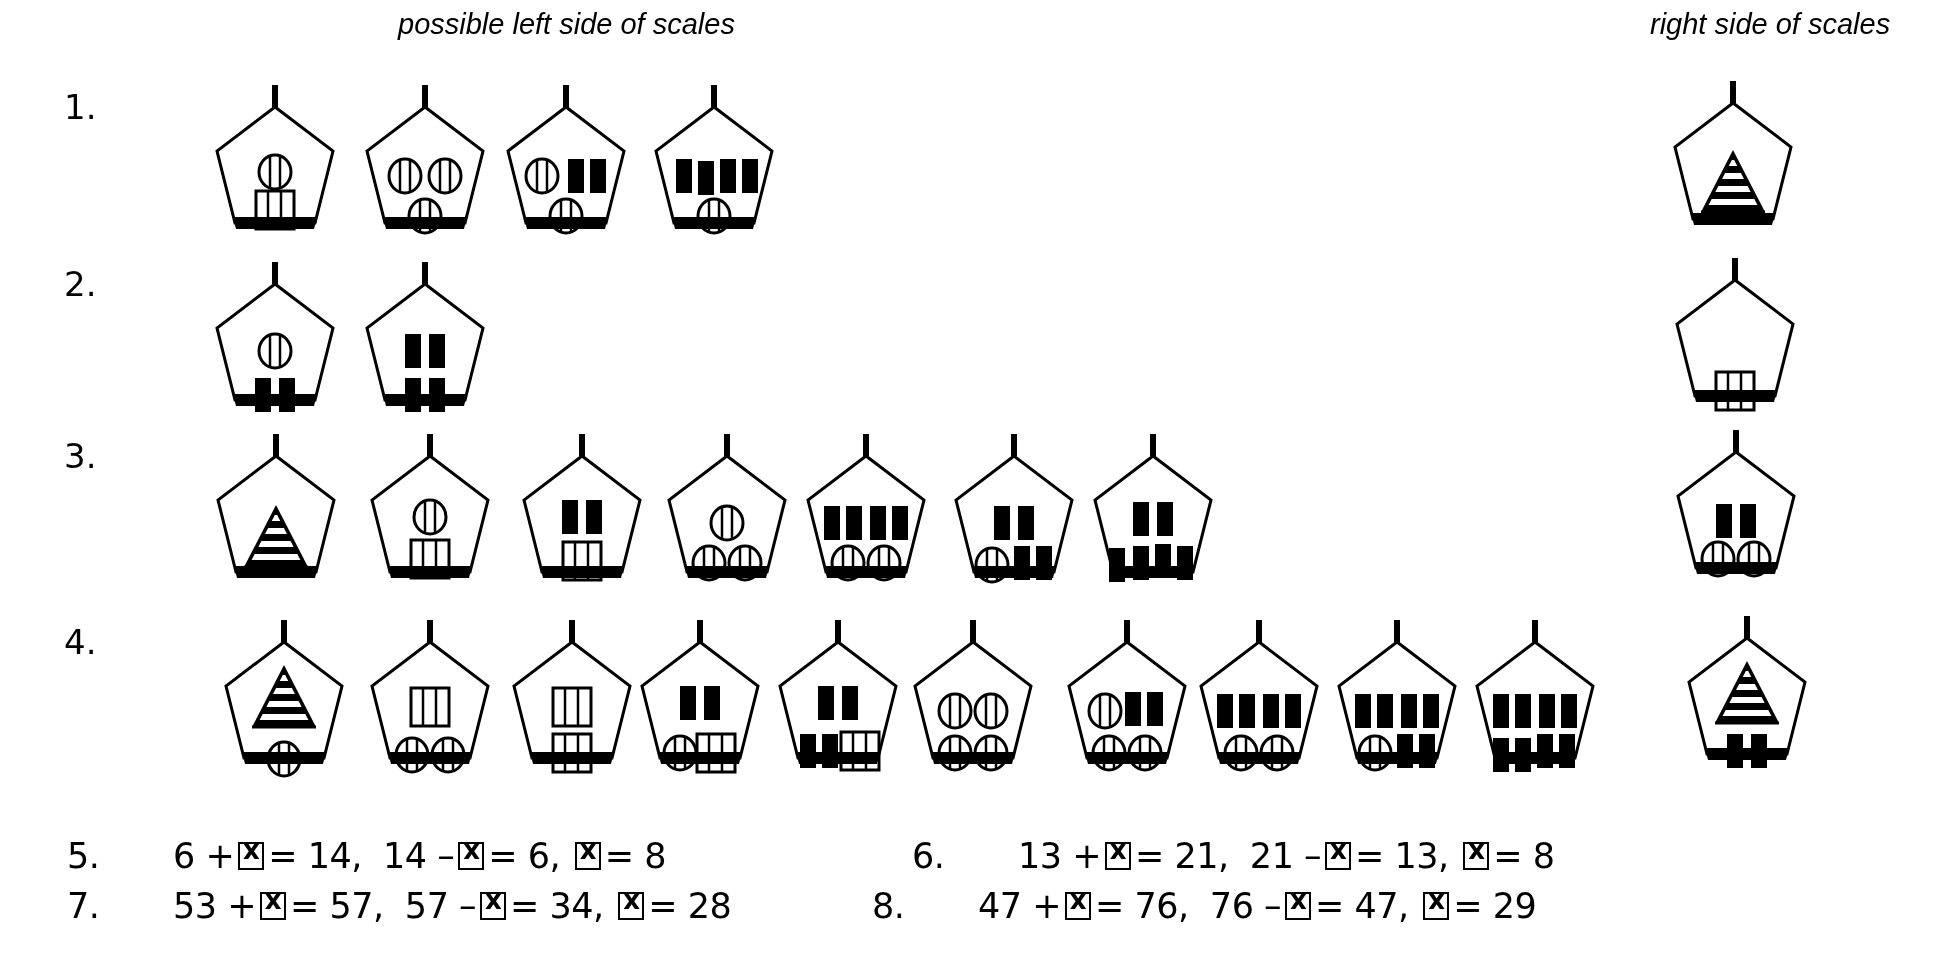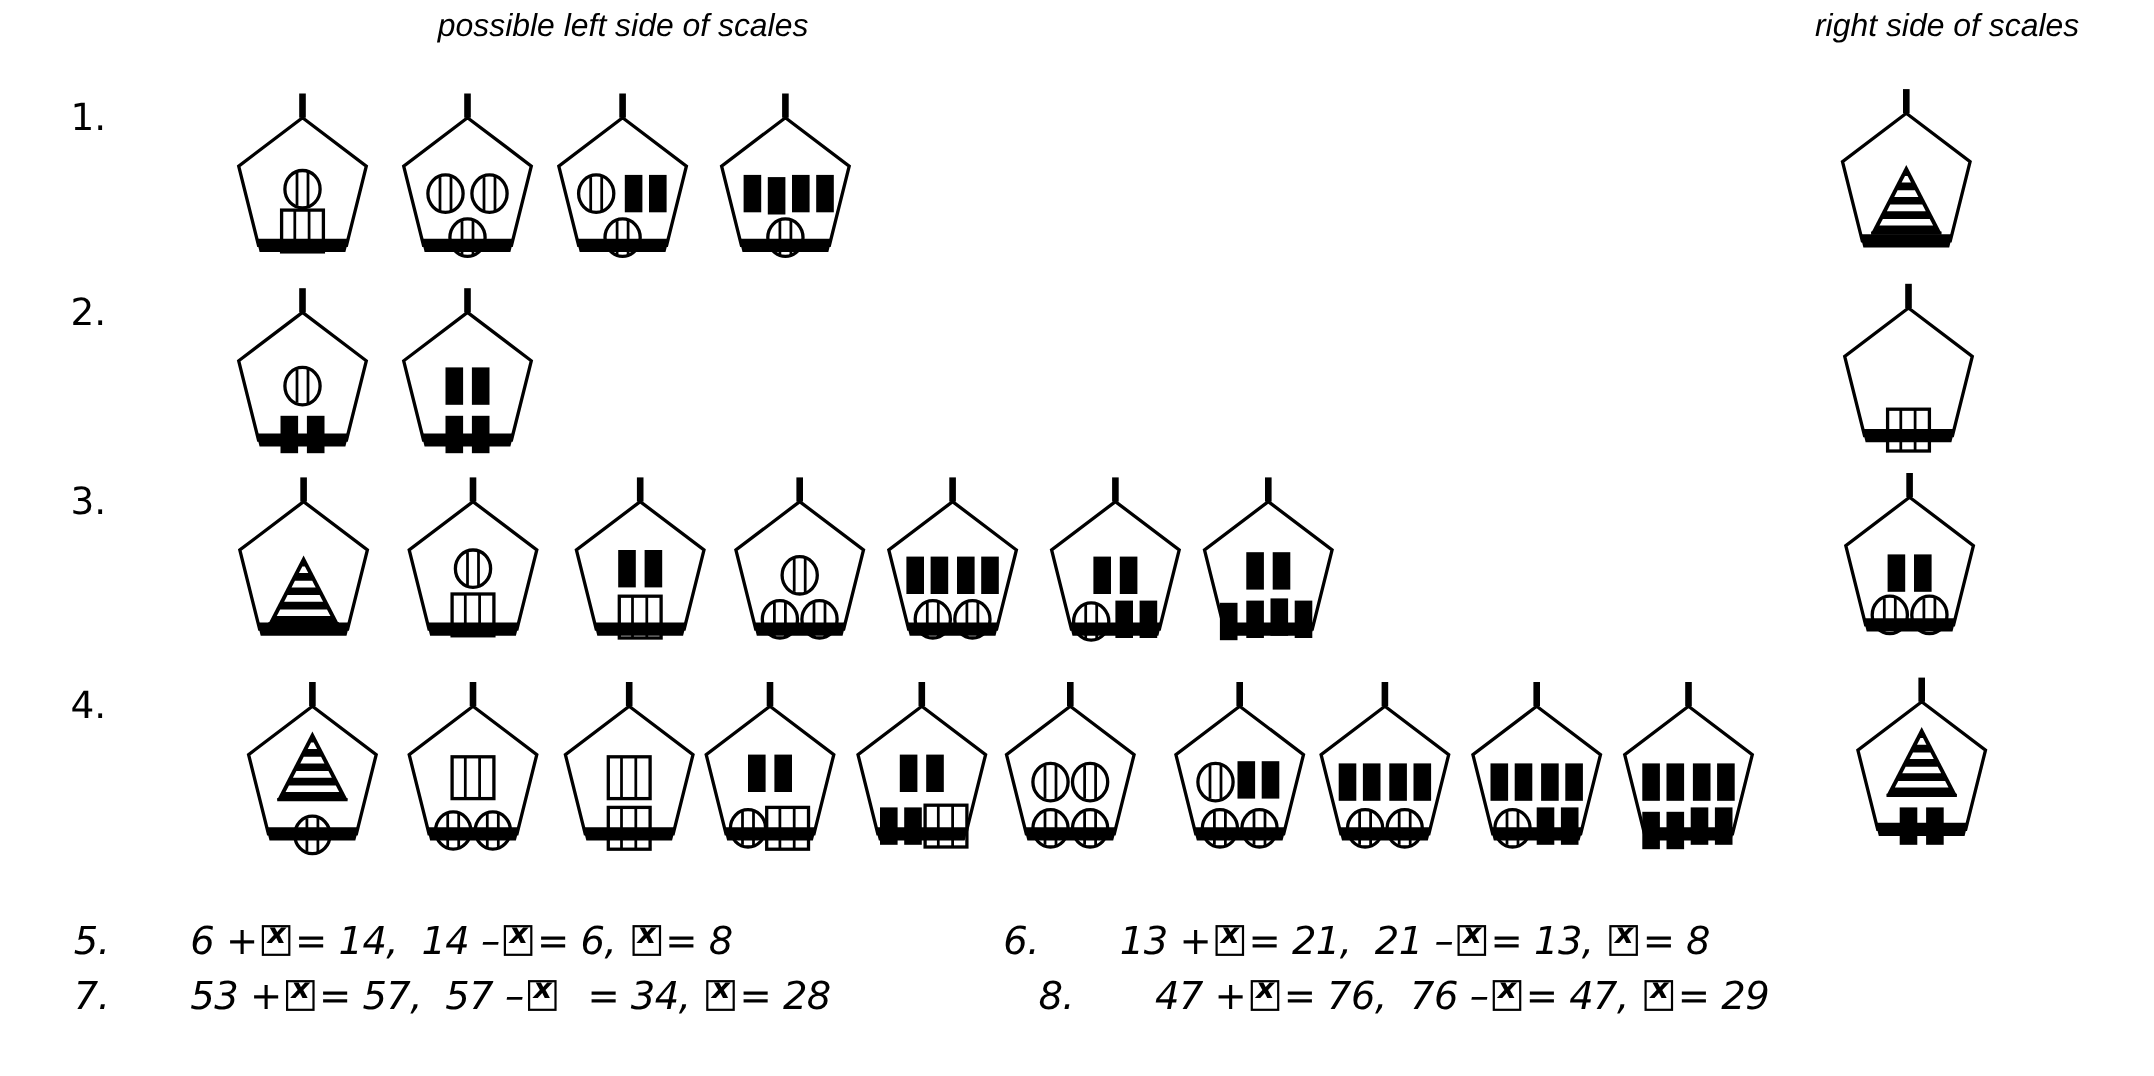--- a/index.html
+++ b/index.html
@@ -1,21 +1,21 @@
 <!DOCTYPE html>
 <html><head>
 <meta charset="utf-8">
 <style>
   html, body { margin: 0; padding: 0; background: #ffffff; }
   body { width: 1958px; height: 978px; position: relative; overflow: hidden; font-family: "DejaVu Sans", sans-serif; color: #000; }
   .hdr { position: absolute; font-family: "Liberation Sans", sans-serif; font-style: italic; font-size: 29px; top: 8px; white-space: nowrap; }
   .rowlabel { position: absolute; font-family: "DejaVu Sans", sans-serif; font-size: 34px; left: 64px; }
   .pan { position: absolute; width: 124px; height: 150px; }
   .pan svg { width: 100%; height: 100%; display: block; overflow: visible; }
-  .eq { position: absolute; font-family: "DejaVu Sans", sans-serif; font-size: 35px; white-space: nowrap; letter-spacing: -0.5px; font-style: italic; }
+  .eq { position: absolute; font-family: "DejaVu Sans", sans-serif; font-size: 35px; white-space: nowrap; letter-spacing: -0.5px; }
   .eq .num { display: inline-block; width: 92px; }
   .xbox { display: inline-block; width: 26px; height: 28px; border: 2.5px solid #000; box-sizing: border-box; vertical-align: -2px; position: relative; margin: 0 4px; }
   .xbox::after { content: "x"; position: absolute; left: 0; right: 0; top: -9px; text-align: center; font-size: 26px; font-weight: bold; }
 </style>
 </head>
 <body>
 
 <div class="hdr" style="left:398px;">possible left side of scales</div>
 <div class="hdr" style="left:1650px;">right side of scales</div>
 
@@ -616,15 +616,15 @@
         <g>
           <rect x="66" y="118" width="16" height="34" fill="#000"></rect>
         </g>
         <polygon points="20,132 104,132 101,144 23,144" fill="#000"></polygon>
       </svg>
     </div>
   </div>
 <div id="eqs">
     <div class="eq" style="left: 67px; top: 836px;"><span class="num" style="width: 106px;">5.</span><span style="white-space: pre;">6 +</span><span class="xbox"></span><span style="white-space: pre;">= 14,  14 –</span><span class="xbox"></span><span style="white-space: pre;">= 6,</span><span>&nbsp;</span><span class="xbox"></span><span style="white-space: pre;">= 8</span></div>
     <div class="eq" style="left: 912px; top: 836px;"><span class="num" style="width: 106px;">6.</span><span style="white-space: pre;">13 +</span><span class="xbox"></span><span style="white-space: pre;">= 21,  21 –</span><span class="xbox"></span><span style="white-space: pre;">= 13,</span><span>&nbsp;</span><span class="xbox"></span><span style="white-space: pre;">= 8</span></div>
-    <div class="eq" style="left: 67px; top: 886px;"><span class="num" style="width: 106px;">7.</span><span style="white-space: pre;">53 +</span><span class="xbox"></span><span style="white-space: pre;">= 57,  57 –</span><span class="xbox"></span><span style="white-space: pre; margin-left: 24px;">= 34,</span><span>&nbsp;</span><span class="xbox"></span><span style="white-space: pre;">= 28</span></div>
-    <div class="eq" style="left: 944px; top: 886px;"><span class="num" style="width: 106px;">8.</span><span style="white-space: pre;">47 +</span><span class="xbox"></span><span style="white-space: pre;">= 76,  76 –</span><span class="xbox"></span><span style="white-space: pre;">= 47,</span><span>&nbsp;</span><span class="xbox"></span><span style="white-space: pre;">= 29</span></div>
+    <div class="eq" style="left: 67px; top: 886px;"><span class="num" style="width: 106px;">7.</span><span style="white-space: pre;">53 +</span><span class="xbox"></span><span style="white-space: pre;">= 57,  57 –</span><span class="xbox"></span><span style="white-space: pre;">= 34,</span><span>&nbsp;</span><span class="xbox"></span><span style="white-space: pre;">= 28</span></div>
+    <div class="eq" style="left: 872px; top: 886px;"><span class="num" style="width: 106px;">8.</span><span style="white-space: pre;">47 +</span><span class="xbox"></span><span style="white-space: pre;">= 76,  76 –</span><span class="xbox"></span><span style="white-space: pre;">= 47,</span><span>&nbsp;</span><span class="xbox"></span><span style="white-space: pre;">= 29</span></div>
   </div>
 
 </body></html>

